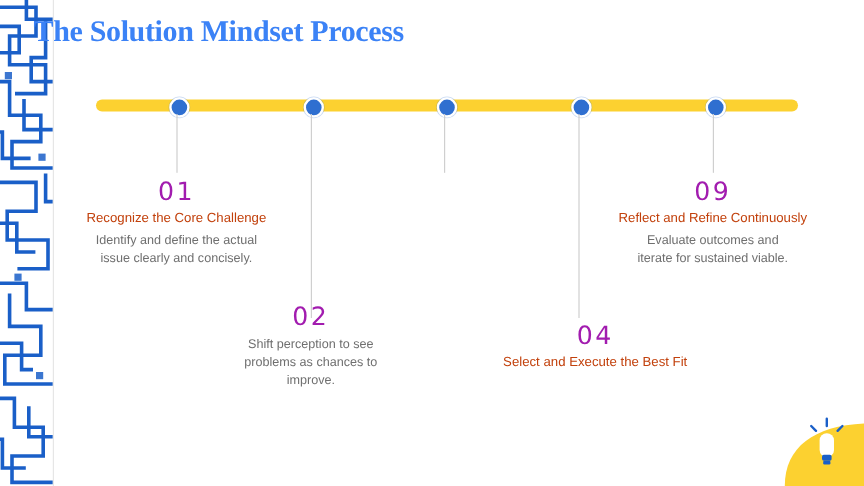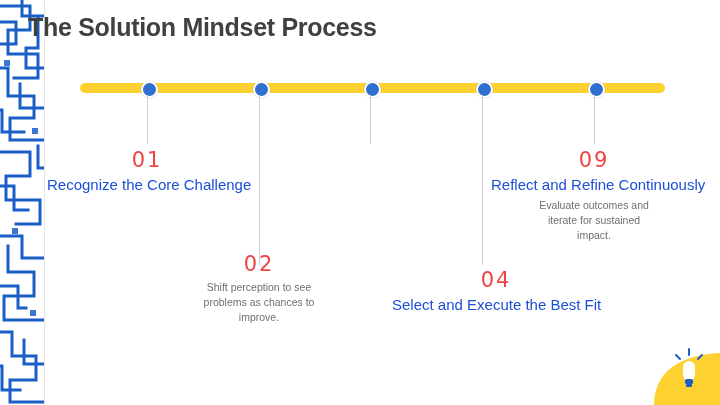--- a/index.html
+++ b/index.html
@@ -40,24 +40,24 @@
     background: #e6e6e6;
   }
 
   
   .title {
     position: absolute;
     left: 28px;
     top: 13px;
     font-size: 25px;
     font-weight: bold;
-    color: #404040;
+    color: #3b82f6;
     letter-spacing: -0.3px;
     white-space: nowrap;
-    font-family: Liberation Sans, sans-serif;
+    font-family: Liberation Serif, serif;
   }
 
   
   .timeline-bar {
     position: absolute;
     left: 80px;
     top: 83px;
     width: 585px;
     height: 10px;
     background: #fcd130;
@@ -79,29 +79,29 @@
     background: #cfcfcf;
   }
 
   
   .step {
     position: absolute;
     text-align: center;
   }
   .step-num {
     font-size: 21px;
-    color: #ef4444;
+    color: #a21caf;
     font-weight: normal;
     letter-spacing: 2px;
     font-family: "DejaVu Sans", sans-serif;
     margin-bottom: 4px;
   }
   .step-title {
-    font-size: 15px;
-    color: #1d4ed8;
+    font-size: 11px;
+    color: #c2410c;
     font-weight: normal;
     white-space: nowrap;
     margin-bottom: 5px;
     text-align: center;
   }
   .step-desc {
     font-size: 10.5px;
     color: #6f6f6f;
     line-height: 1.42;
   }
@@ -164,37 +164,38 @@
 
   <div class="connector" style="left:147px; top:95px; height:49px;"></div>
   <div class="connector" style="left:259px; top:95px; height:170px;"></div>
   <div class="connector" style="left:370px; top:95px; height:49px;"></div>
   <div class="connector" style="left:482px; top:95px; height:170px;"></div>
   <div class="connector" style="left:594px; top:95px; height:49px;"></div>
 
   <div class="step" style="left:47px; top:148px; width:200px;">
     <div class="step-num">01</div>
     <div class="step-title">Recognize the Core Challenge</div>
+    <div class="step-desc" style="padding:0 28px;">Identify and define the actual issue clearly and concisely.</div>
   </div>
 
   <div class="step" style="left:159px; top:252px; width:200px;">
     <div class="step-num">02</div>
     <div class="step-desc" style="padding:0 30px;">Shift perception to see problems as chances to improve.</div>
   </div>
 
 
   <div class="step" style="left:392px; top:268px; width:208px;">
     <div class="step-num">04</div>
     <div class="step-title">Select and Execute the Best Fit</div>
   </div>
 
   <div class="step" style="left:491px; top:148px; width:206px;">
     <div class="step-num">09</div>
     <div class="step-title">Reflect and Refine Continuously</div>
-    <div class="step-desc" style="padding:0 40px;">Evaluate outcomes and iterate for sustained impact.</div>
+    <div class="step-desc" style="padding:0 40px;">Evaluate outcomes and iterate for sustained viable.</div>
   </div>
 
   <div class="bulb-deco">
     <svg width="120" height="70" viewBox="0 0 120 70" xmlns="http://www.w3.org/2000/svg">
       <path d="M54 70 C54 38 78 20 120 18 L120 70 Z" fill="#fcd130"></path>
       <rect x="83" y="26" width="12" height="20" rx="6" fill="#ffffff"></rect>
       <rect x="85" y="44" width="8" height="5" rx="1.5" fill="#1a5fc8"></rect>
       <rect x="86" y="49" width="6" height="3" rx="1" fill="#1a5fc8"></rect>
       <g stroke="#1a5fc8" stroke-width="2" stroke-linecap="round">
         <line x1="89" y1="14" x2="89" y2="20"></line>

